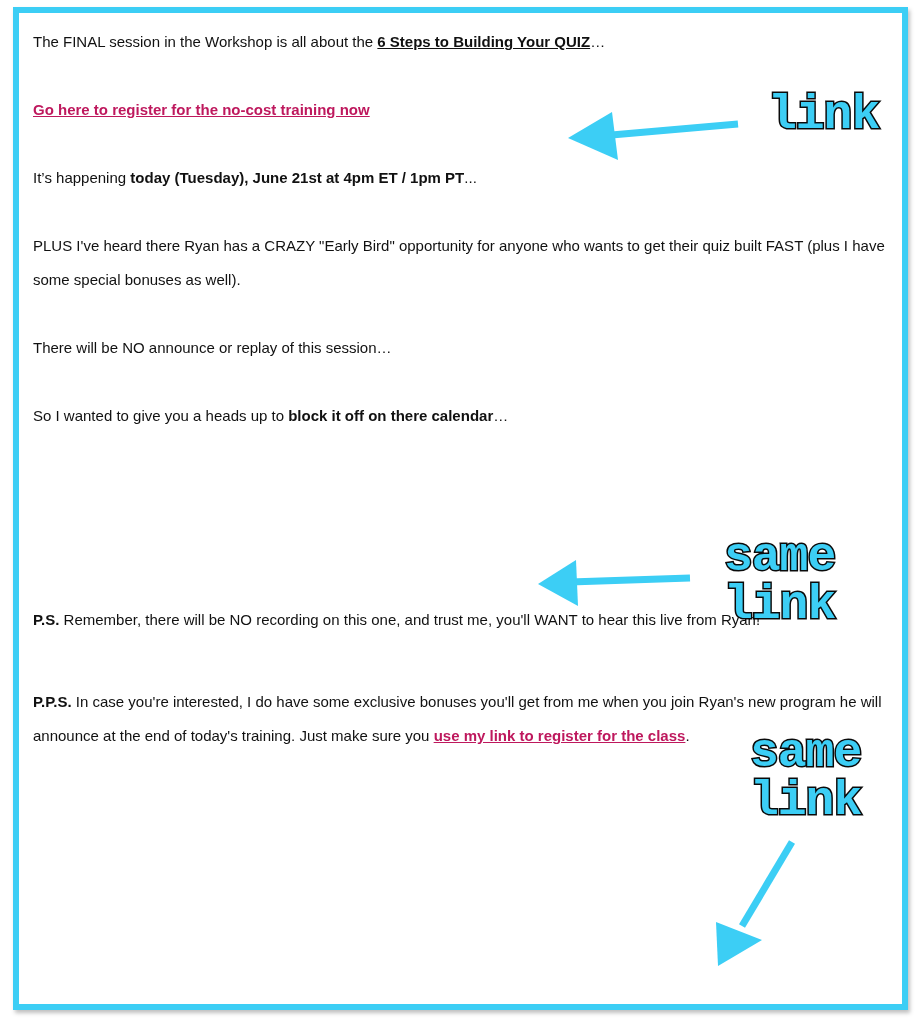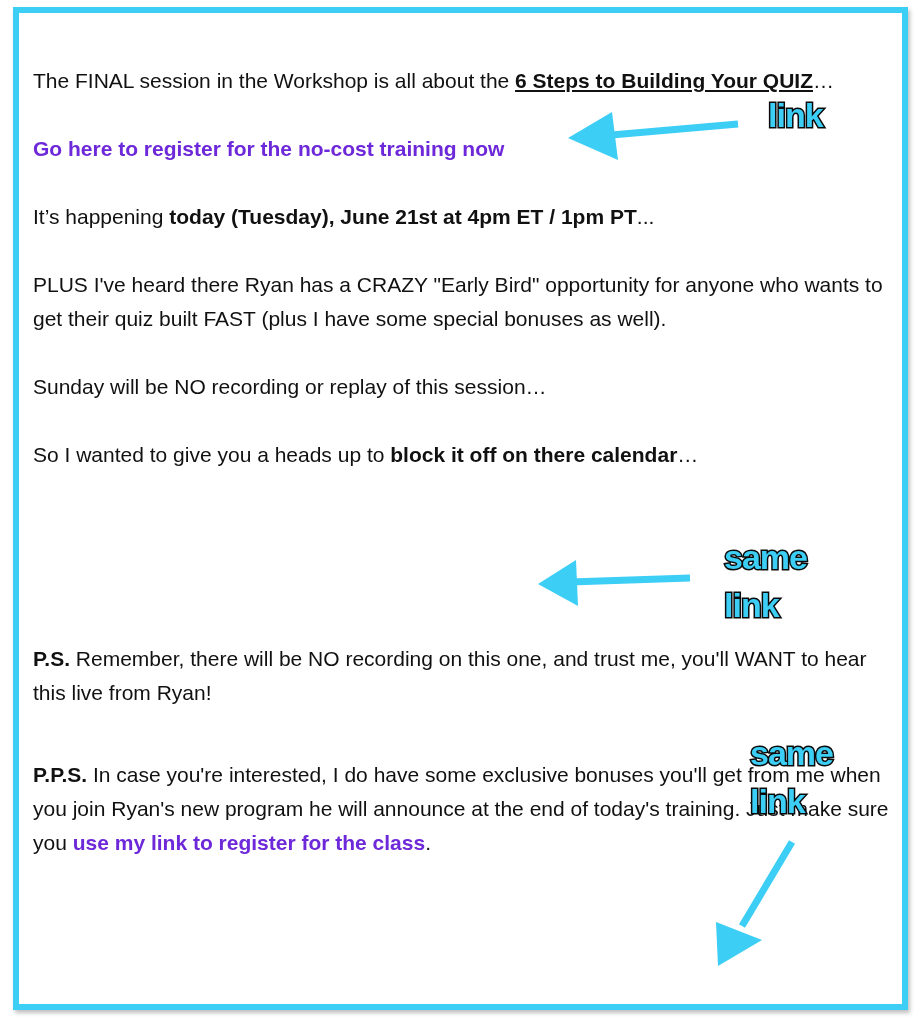--- a/index.html
+++ b/index.html
@@ -2,44 +2,44 @@
 <html><head>
 <meta charset="utf-8">
 <style>
   html, body { margin:0; padding:0; background:#ffffff; }
   body { width:923px; height:1024px; position:relative; overflow:hidden;
          font-family:"Liberation Sans", sans-serif; color:#111; }
   .frame { position:absolute; left:13px; top:7px; width:883px; height:991px;
            border:6px solid #3ccef5; background:#fff;
            box-shadow: 2px 3px 4px rgba(0,0,0,0.25); }
   .content { position:absolute; left:14px; top:12px; right:10px;
-             font-size:21px; line-height:34px;margin-top:39px; }
+             font-size:15px; line-height:34px; }
   .content p { margin:0; }
   .gap { height:34px; }
-  .link { color:#6d28d9; font-weight:bold; cursor:pointer; }
+  .link { color:#be185d; font-weight:bold; text-decoration:underline; cursor:pointer; }
   b.u { text-decoration:underline; }
-  .ann { position:absolute; font-family:Liberation Sans, sans-serif; font-weight:bold;
-         color:#3ccef5; font-size:34px; line-height:46px; letter-spacing:-1px;
+  .ann { position:absolute; font-family:Liberation Mono, monospace; font-weight:bold;
+         color:#3ccef5; font-size:48px; line-height:46px; letter-spacing:-1px;
          -webkit-text-stroke:3px #0a0a0a; paint-order:stroke fill; }
   svg.arrows { position:absolute; left:0; top:0; width:923px; height:1024px; pointer-events:none; }
 </style>
 </head>
 <body>
 
 <div class="frame">
   <div class="content">
     <p><span>The FINAL session in the Workshop is all about the </span><b class="u">6 Steps to Building Your QUIZ</b><span>…</span></p>
     <div class="gap"></div>
     <p><a class="link">Go here to register for the no-cost training now</a></p>
     <div class="gap"></div>
     <p><span>It’s happening </span><b>today (Tuesday), June 21st at 4pm ET / 1pm PT</b><span>...</span></p>
     <div class="gap"></div>
     <p>PLUS I've heard there Ryan has a CRAZY "Early Bird" opportunity for anyone who wants to get their quiz built FAST (plus I have some special bonuses as well).</p>
     <div class="gap"></div>
-    <p>Sunday will be NO recording or replay of this session…</p>
+    <p>There will be NO announce or replay of this session…</p>
     <div class="gap"></div>
     <p><span>So I wanted to give you a heads up to </span><b>block it off on there calendar</b><span>…</span></p>
     <div class="gap"></div>
     <div class="gap"></div>
     <div class="gap"></div>
     <div class="gap"></div>
     <div class="gap"></div>
     <p><b>P.S.</b><span> Remember, there will be NO recording on this one, and trust me, you'll WANT to hear this live from Ryan!</span></p>
     <div class="gap" style="height:48px"></div>
     <p><b>P.P.S.</b><span> In case you're interested, I do have some exclusive bonuses you'll get from me when you join Ryan's new program he will announce at the end of today's training. Just make sure you </span><a class="link">use my link to register for the class</a><span>.</span></p>

